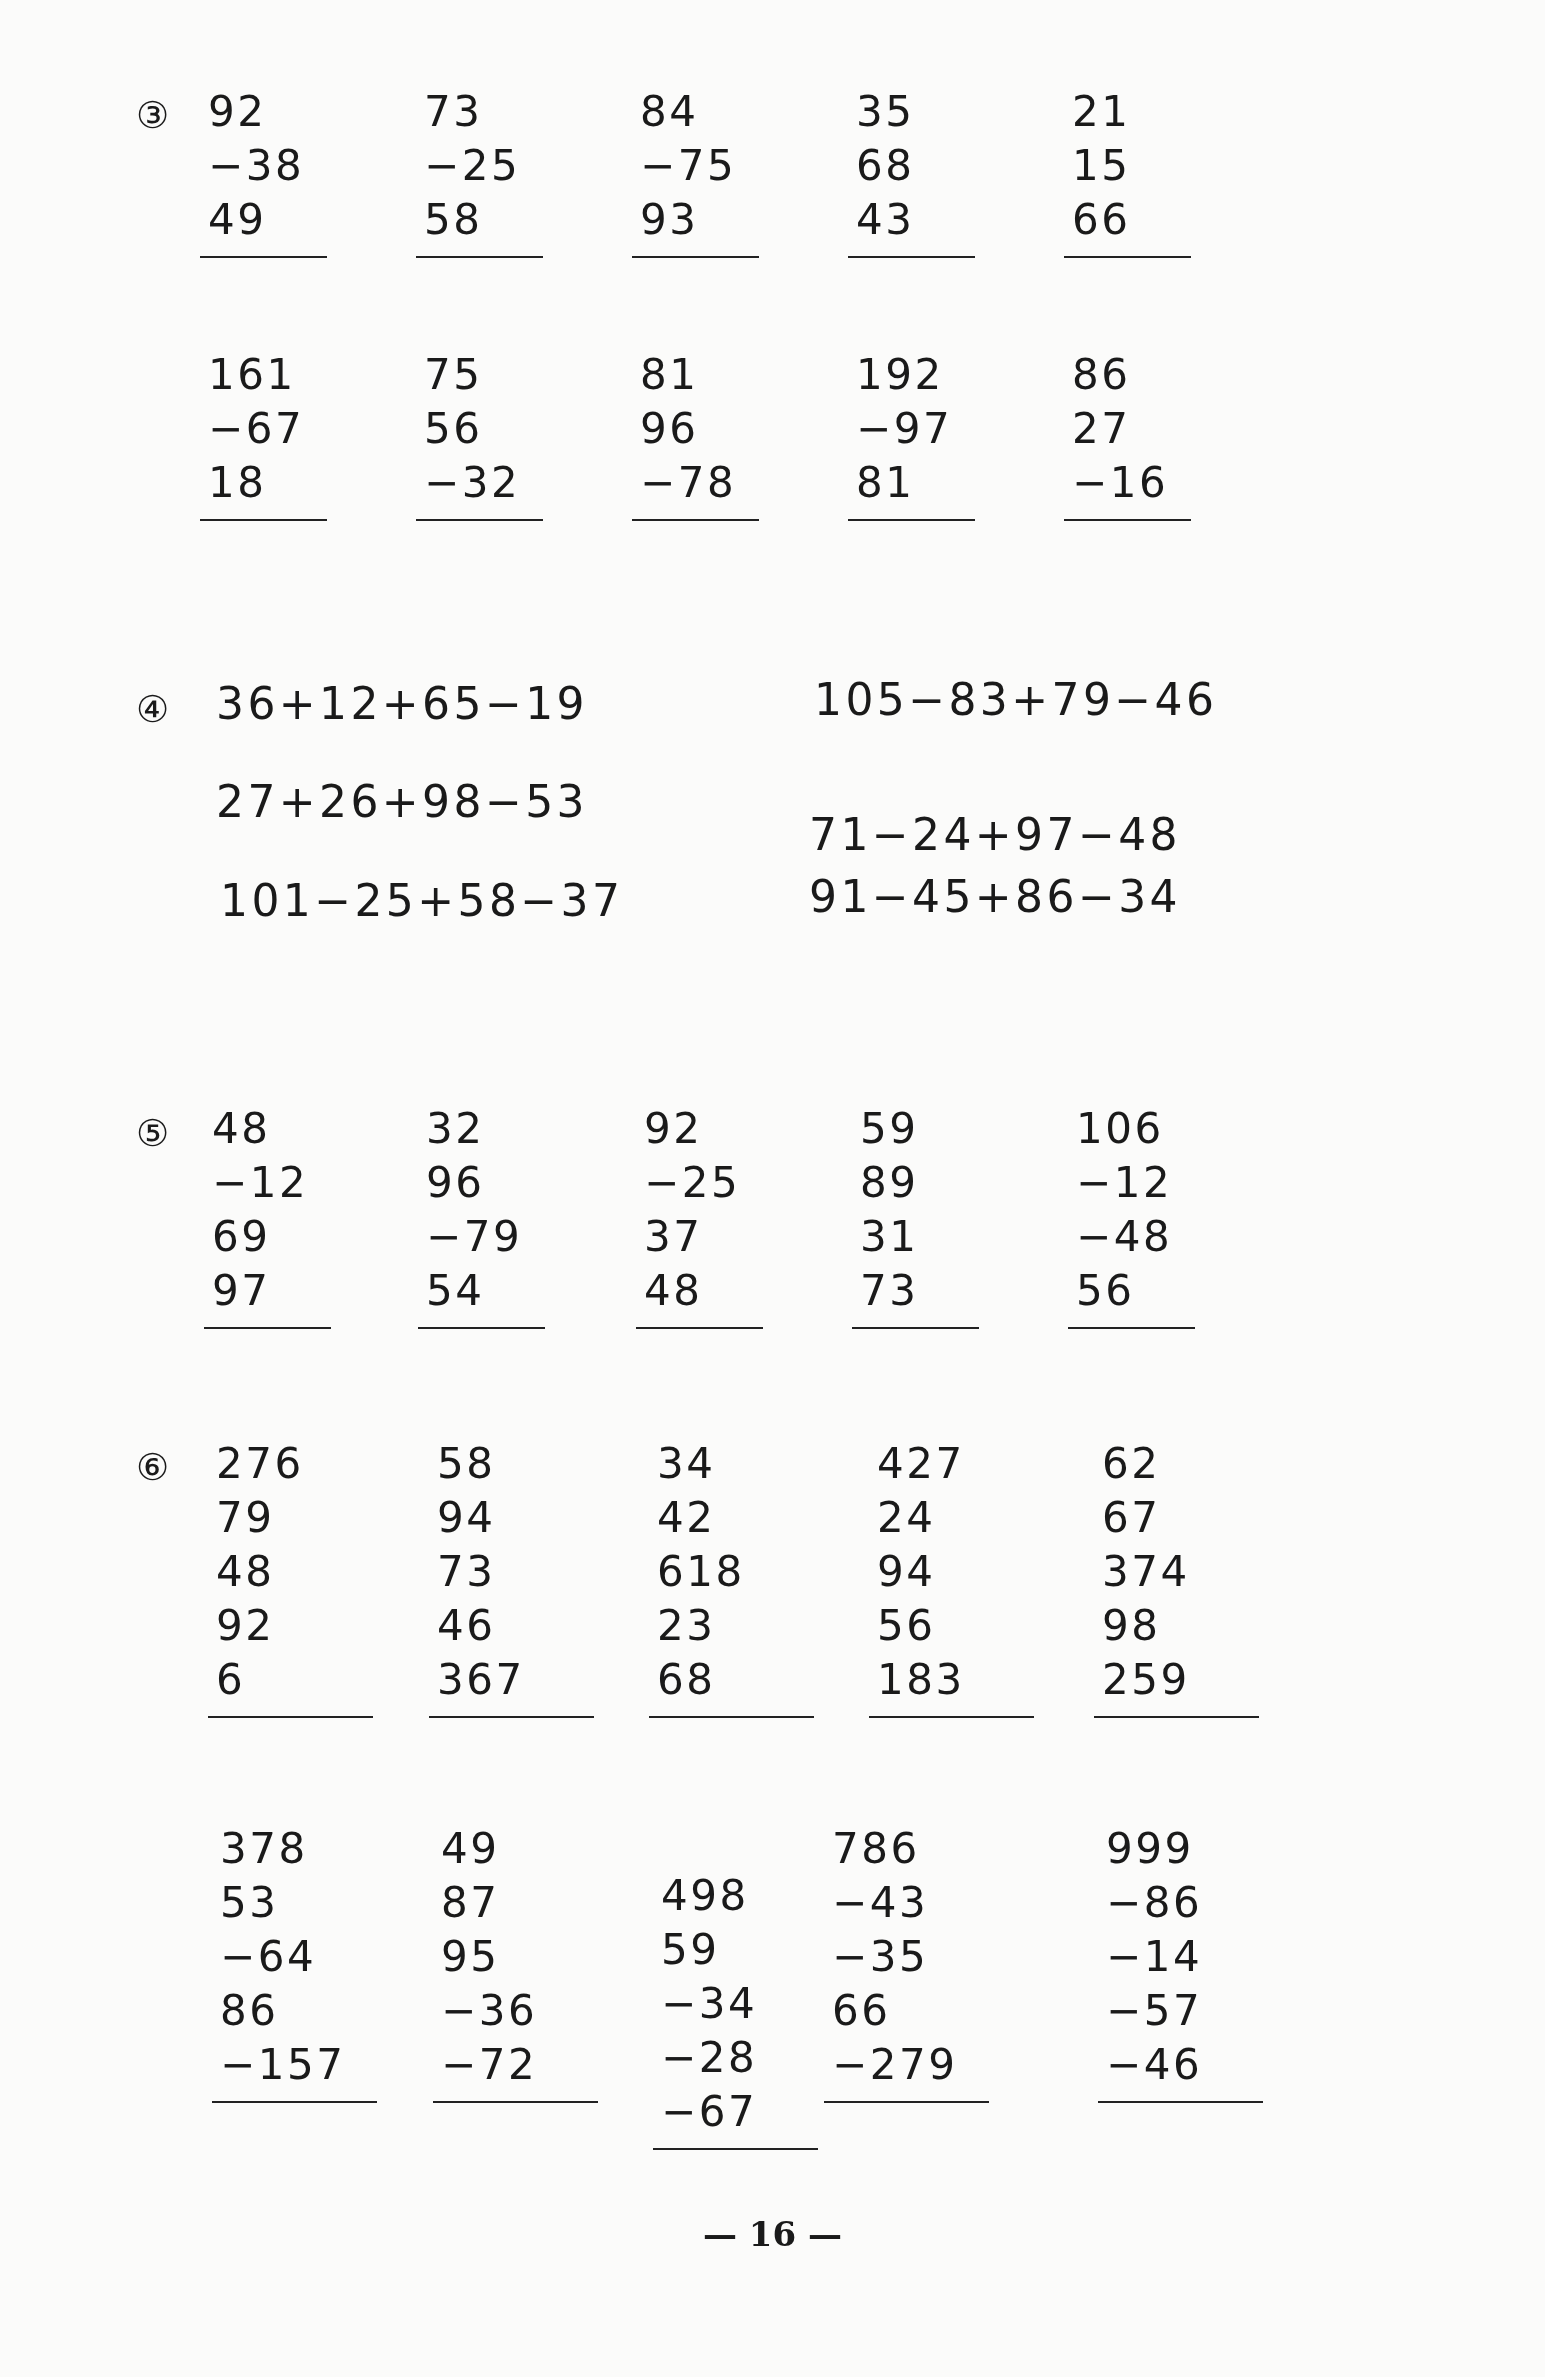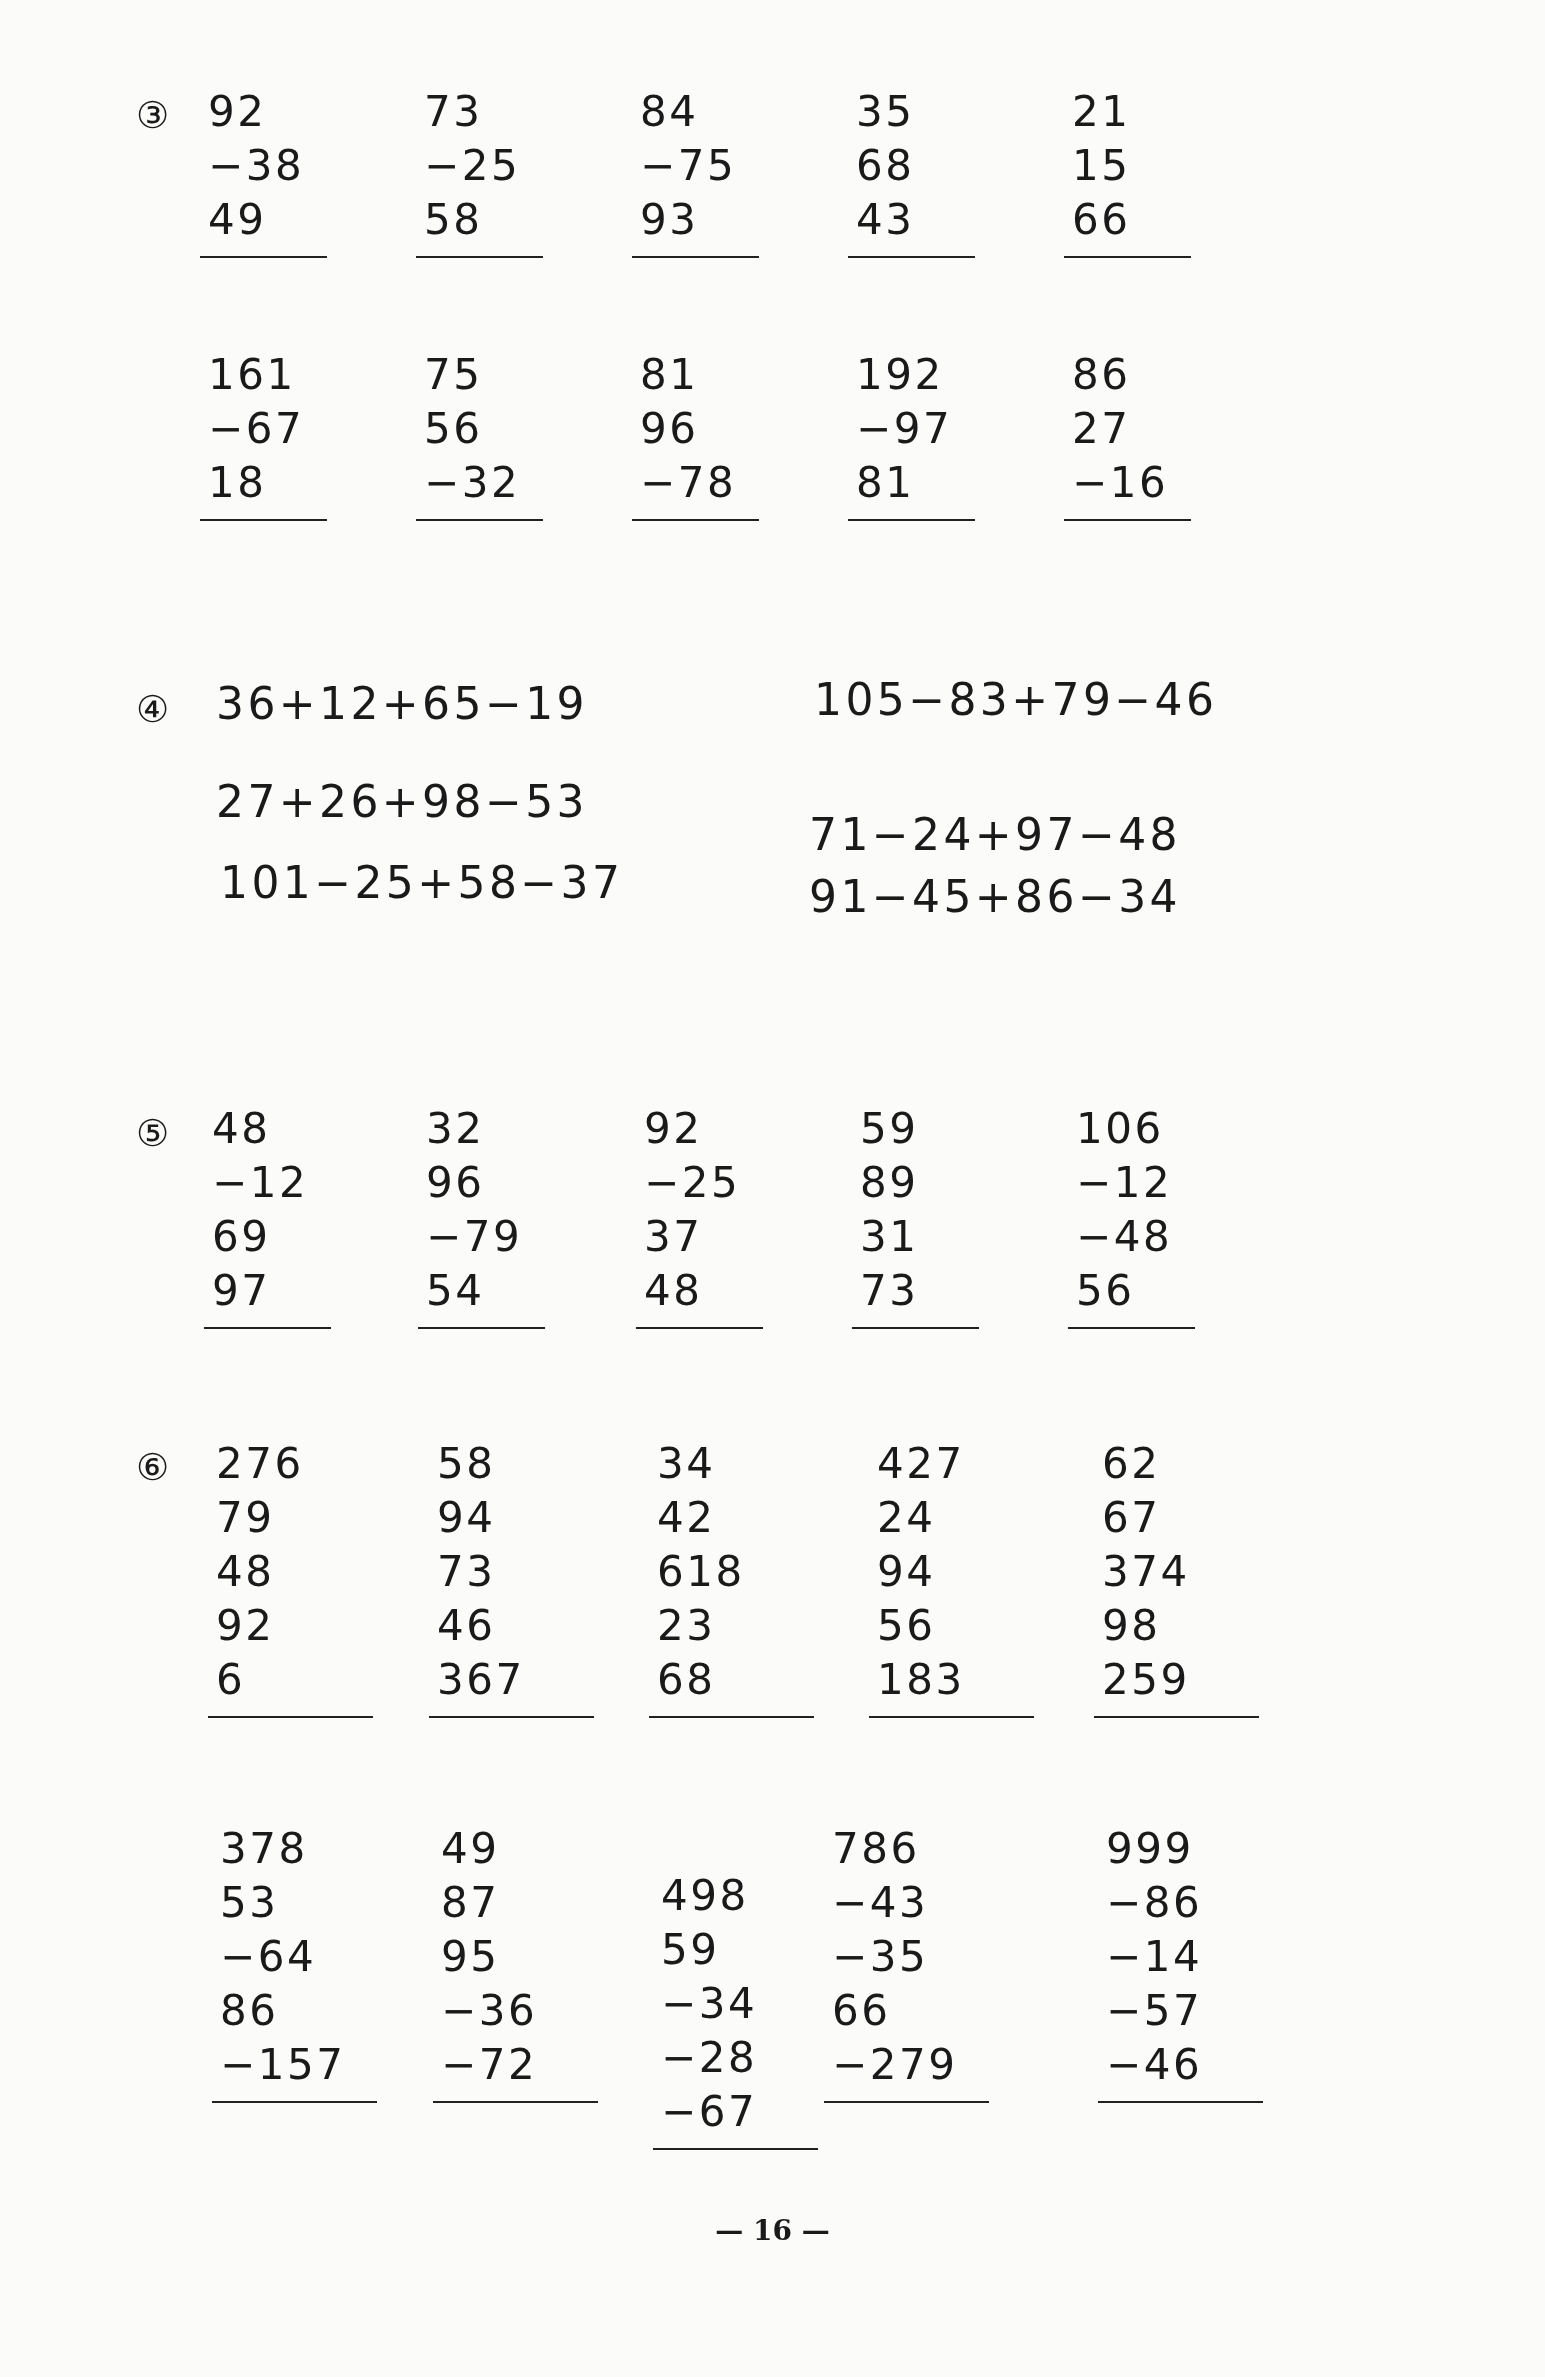--- a/index.html
+++ b/index.html
@@ -39,21 +39,21 @@
     position: absolute;
     font-size: 44px;
     letter-spacing: 3.4px;
     white-space: nowrap;
   }
   .footer {
     position: absolute;
     left: 0; width: 1545px; top: 2214px;
     text-align: center;
     font-family: "DejaVu Serif", serif;
-    font-size: 28px;
+    font-size: 34px;
     font-weight: bold;
   }
 </style>
 </head>
 <body>
 
 <div class="section-label" style="left:136px;top:97px;">③</div>
 
 <div id="s3-row0">
     <div class="problem" style="left: 208px; top: 85px; width: 119px;">
@@ -118,21 +118,21 @@
       <span class="line">−16</span>
       <span class="answer-line" style="width: 127px;"></span>
     </div>
   </div>
 
 <div class="section-label" style="left:136px;top:691px;">④</div>
 <div class="expr" style="left:216px;top:678px;">36+12+65−19</div>
 <div class="expr" style="left:814px;top:674px;">105−83+79−46</div>
 <div class="expr" style="left:216px;top:776px;text-align:center;">27+26+98−53</div>
 <div class="expr" style="left:809px;top:771px;margin-top:38px;">71−24+97−48</div>
-<div class="expr" style="left:220px;top:857px;">101−25+58−37</div>
+<div class="expr" style="left:220px;top:875px;">101−25+58−37</div>
 <div class="expr" style="left:809px;top:871px;">91−45+86−34</div>
 
 <div class="section-label" style="left:136px;top:1115px;">⑤</div>
 <div id="s5-row0">
     <div class="problem" style="left: 212px; top: 1102px; width: 119px;">
       <span class="line">48</span>
       <span class="line">−12</span>
       <span class="line">69</span>
       <span class="line">97</span>
       <span class="answer-line" style="width: 127px;"></span>

